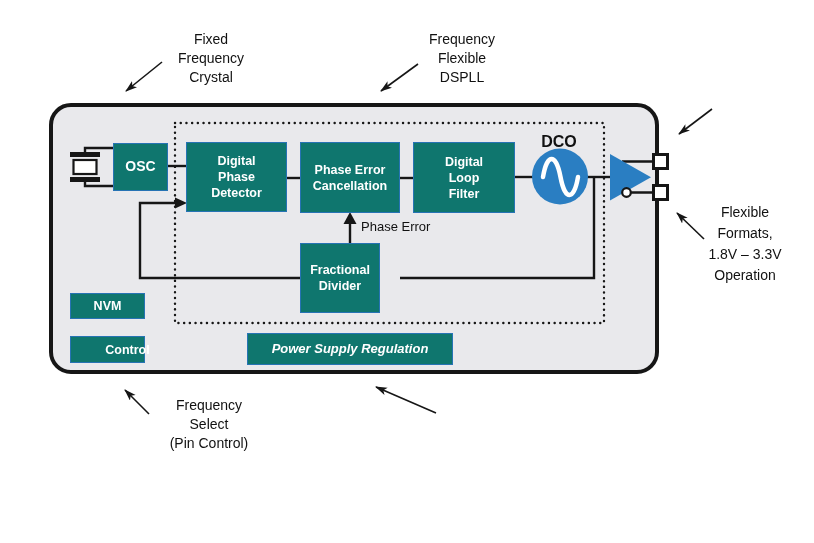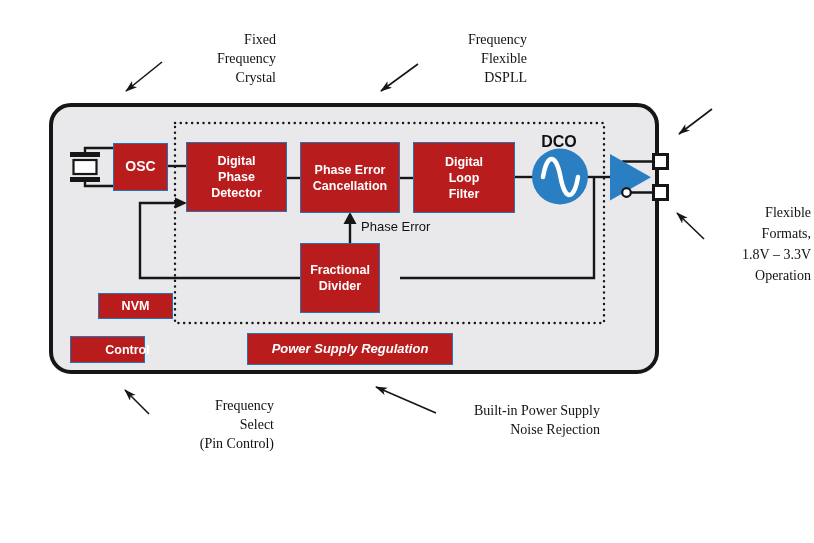--- a/index.html
+++ b/index.html
@@ -7,36 +7,36 @@
     position:relative;width:814px;height:543px;background:#ffffff;
     font-family:"Liberation Sans","DejaVu Sans",sans-serif;overflow:hidden;
   }
   .chip{
     position:absolute;left:49px;top:103px;width:610px;height:271px;
     background:#e9e9ec;border:4px solid #161616;border-radius:22px;
     box-sizing:border-box;z-index:1;
   }
   .overlay{position:absolute;left:0;top:0;z-index:2;}
   .blk{
-    position:absolute;background:#b91c1c;color:#ffffff;font-weight:bold;
+    position:absolute;background:#0f766e;color:#ffffff;font-weight:bold;
     display:flex;align-items:center;justify-content:center;text-align:center;
     white-space:pre-line;z-index:3;font-size:12.5px;line-height:1.28;
     border:1px solid #2673b4;box-sizing:border-box;
   }
   #blk-osc{left:113px;top:143px;width:55px;height:48px;font-size:14px;}
   #blk-dpd{left:186px;top:142px;width:101px;height:70px;}
   #blk-pec{left:300px;top:142px;width:100px;height:71px;}
   #blk-dlf{left:413px;top:142px;width:102px;height:71px;}
   #blk-fd{left:300px;top:243px;width:80px;height:70px;}
-  #blk-nvm{left:70px;top:293px;width:75px;height:26px;margin-left:28px;}
+  #blk-nvm{left:70px;top:293px;width:75px;height:26px;}
   #blk-control{left:70px;top:336px;width:75px;height:27px;padding-left:40px;}
   #blk-psr{left:247px;top:333px;width:206px;height:32px;font-size:13px;font-style:italic;}
   .ann{
-    position:absolute;text-align:right;white-space:pre-line;font-size:14px;
-    line-height:19px;color:#111111;z-index:4;font-family:Liberation Serif, serif;
+    position:absolute;text-align:center;white-space:pre-line;font-size:14px;
+    line-height:19px;color:#111111;z-index:4;
   }
   #ann-crystal{left:146px;top:30px;width:130px;}
   #ann-dspll{left:397px;top:30px;width:130px;}
   #ann-lnd{left:687px;top:68px;width:110px;}
   #ann-ff{left:679px;top:202px;width:132px;line-height:21px;}
   #ann-fs{left:144px;top:396px;width:130px;}
   #ann-bpnr{left:385px;top:401px;width:215px;}
   #phase-error-label{
     position:absolute;left:361px;top:219px;font-size:13px;color:#111111;z-index:3;
   }
@@ -123,16 +123,14 @@
   <div class="ann" id="ann-dspll">Frequency
 Flexible
 DSPLL</div>
   <div class="ann" id="ann-ff">Flexible
 Formats,
 1.8V – 3.3V
 Operation</div>
   <div class="ann" id="ann-fs">Frequency
 Select
 (Pin Control)</div>
-  <div class="ann" id="ann-bpnr">Built-in Power Supply
-Noise Rejection</div>
 
 </div>
 
 </body></html>

